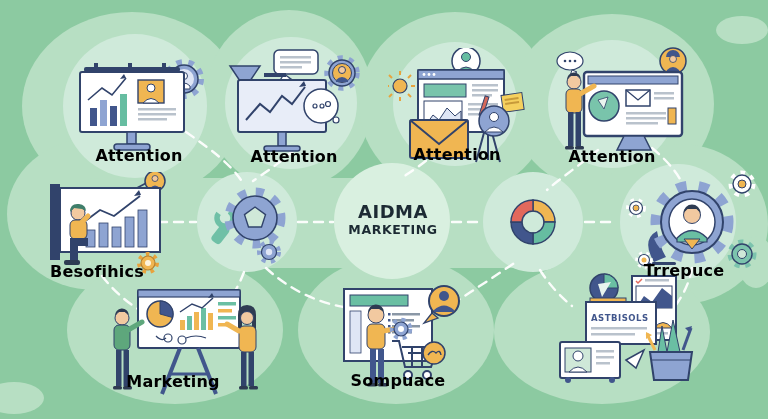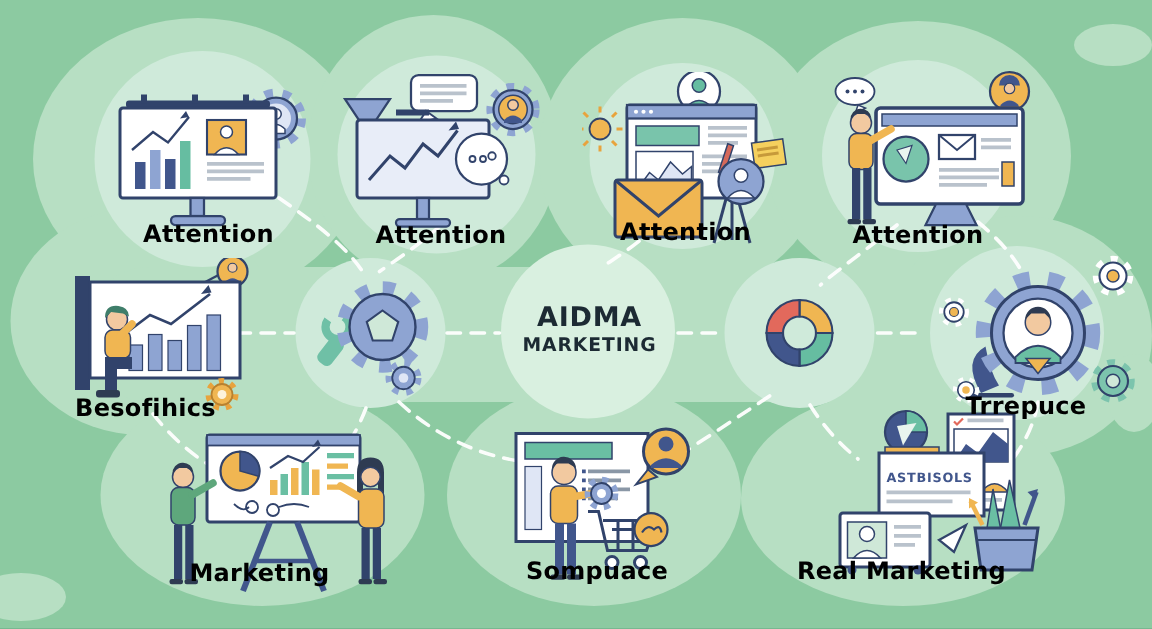--- a/index.html
+++ b/index.html
@@ -496,18 +496,17 @@
   </svg>
 
   <div class="node-label" style="left:139px;top:146px">Attention</div>
   <div class="node-label" style="left:294px;top:147px">Attention</div>
   <div class="node-label" style="left:457px;top:145px">Attention</div>
   <div class="node-label" style="left:612px;top:147px">Attention</div>
   <div class="node-label" style="left:97px;top:262px">Besofihics</div>
   <div class="node-label" style="left:684px;top:261px">Trrepuce</div>
   <div class="node-label" style="left:173px;top:372px">Marketing</div>
   <div class="node-label" style="left:398px;top:371px">Sompuace</div>
-  <div class="node-label" style="left:601px;top:371px">Real Marketing</div>
 
   <div id="aidma-line1" class="center-title" style="left:393px;top:201px">AIDMA</div>
   <div id="aidma-line2" class="center-title" style="left:393px;top:222px">MARKETING</div>
 
 </div>
 
 </body></html>

